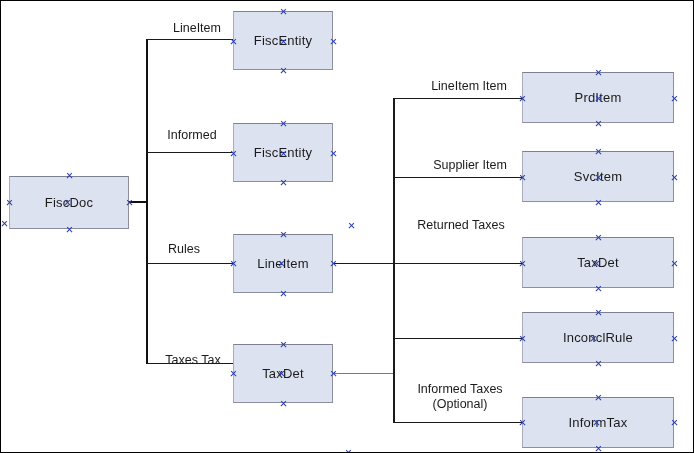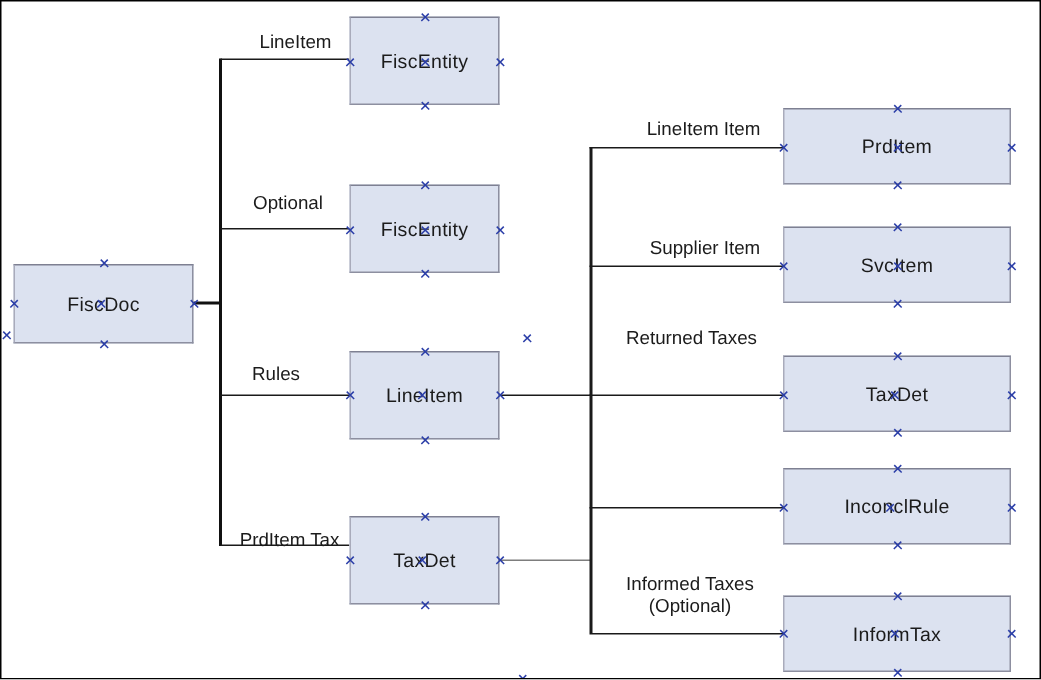--- a/index.html
+++ b/index.html
@@ -133,23 +133,23 @@
 
   <div class="node" style="left:521px; top:311px; width:152px; height:51px;">
     <span class="label">InconclRule</span>
   </div>
 
   <div class="node" style="left:521px; top:396px; width:152px; height:51px;">
     <span class="label">InformTax</span>
   </div>
 
   <div class="elabel" style="left:163px; top:20px; width:66px;">LineItem</div>
-  <div class="elabel" style="left:156px; top:127px; width:70px;">Optional</div>
+  <div class="elabel" style="left:156px; top:127px; width:70px;">Informed</div>
   <div class="elabel" style="left:158px; top:241px; width:50px;">Rules</div>
-  <div class="elabel" style="left:150px; top:352px; width:84px;">PrdItem Tax</div>
+  <div class="elabel" style="left:150px; top:352px; width:84px;">Taxes Tax</div>
 
   <div class="elabel" style="left:420px; top:78px; width:96px;">LineItem Item</div>
   <div class="elabel" style="left:422px; top:157px; width:94px;">Supplier Item</div>
   <div class="elabel" style="left:404px; top:217px; width:112px;">Returned Taxes</div>
   <div class="elabel" style="left:402px; top:381px; width:114px;text-align:center;">Informed Taxes
 (Optional)</div>
 
   <div class="hx" style="left:68px;  top:174px;"></div>
   <div class="hx" style="left:68px;  top:228px;"></div>
   <div class="hx" style="left:8px;   top:201px;"></div>

